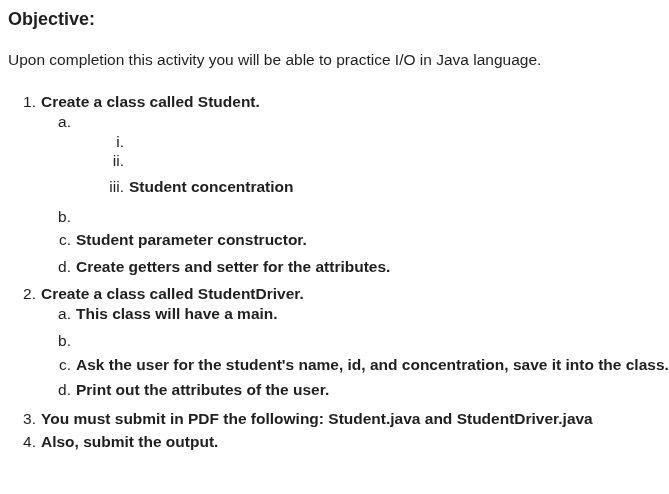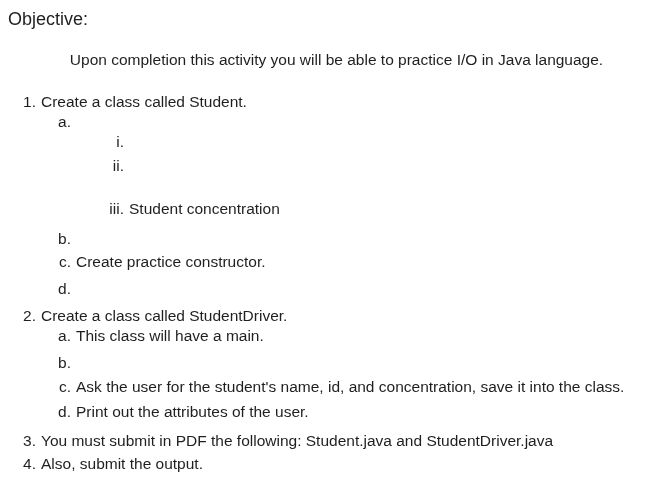--- a/index.html
+++ b/index.html
@@ -13,31 +13,30 @@
     box-sizing: border-box;
     padding: 8px 4px 0 8px;
     overflow: hidden;
     font-family: "Liberation Sans", "DejaVu Sans", sans-serif;
     color: #1f1f1f;
     -webkit-font-smoothing: antialiased;
   }
   .heading {
     font-size: 18px;
     line-height: 22px;
-    font-weight: 400;
+    font-weight: 700;
     margin: 0;
   }
   .heading--instructions {
     margin-top: 11px;
   }
   .para {
     font-size: 15.5px;
     line-height: 19px;
     margin: 20px 0 0 0;
-    text-align: center;
   }
   .instruction-list {
     margin-top: 23px;
   }
   .li {
     display: flex;
     align-items: baseline;
     font-size: 15.5px;
     line-height: 19px;
   }
@@ -47,20 +46,21 @@
     text-align: right;
     padding-right: 5px;
     white-space: pre;
   }
   .lvl1 .marker { width: 33px; }
   .lvl2 .marker { width: 68px; }
   .lvl3 .marker { width: 121px; }
   .li-text {
     flex: 1 1 auto;
     white-space: nowrap;
+    font-weight: bold;
   }
 </style>
 </head>
 <body>
 
 <div class="page">
 
   <h1 class="heading">Objective:</h1>
 
   <p class="para">Upon completion this activity you will be able to practice I/O in Java language.</p>
@@ -74,40 +74,41 @@
     </div>
 
     <div class="li lvl2" style="margin-top:1px">
       <span class="marker">a.</span>
     </div>
 
     <div class="li lvl3" style="margin-top:1px">
       <span class="marker">i.</span>
     </div>
 
-    <div class="li lvl3" style="margin-top:5px">
+    <div class="li lvl3" style="">
       <span class="marker">ii.</span>
     </div>
 
-    <div class="li lvl3" style="margin-top:24px">
+    <div class="li lvl3" style="margin-top:7px">
       <span class="marker">iii.</span>
       <span class="li-text">Student concentration</span>
     </div>
 
     <div class="li lvl2" style="margin-top:11px">
       <span class="marker">b.</span>
     </div>
 
     <div class="li lvl2" style="margin-top:4px">
       <span class="marker">c.</span>
-      <span class="li-text">Create practice constructor.</span>
+      <span class="li-text">Student parameter constructor.</span>
     </div>
 
     <div class="li lvl2" style="margin-top:8px">
       <span class="marker">d.</span>
+      <span class="li-text">Create getters and setter for the attributes.</span>
     </div>
 
     <div class="li lvl1" style="margin-top:8px">
       <span class="marker">2.</span>
       <span class="li-text">Create a class called StudentDriver.</span>
     </div>
 
     <div class="li lvl2" style="margin-top:1px">
       <span class="marker">a.</span>
       <span class="li-text">This class will have a main.</span>

